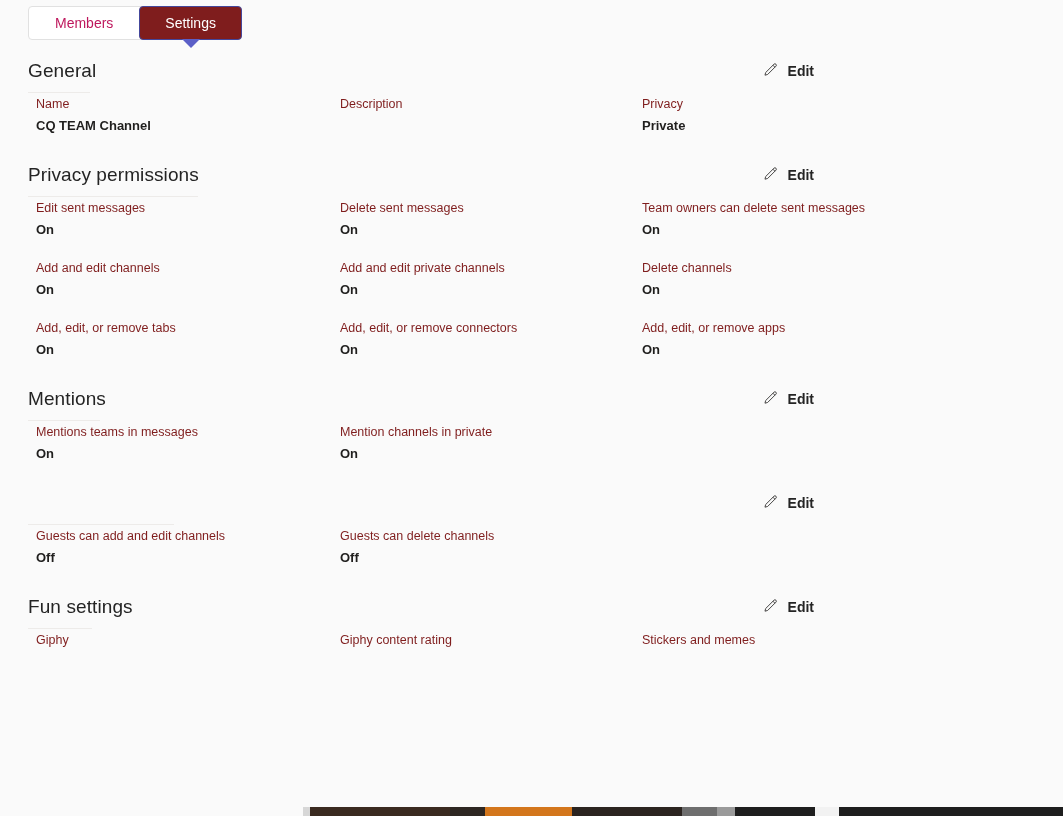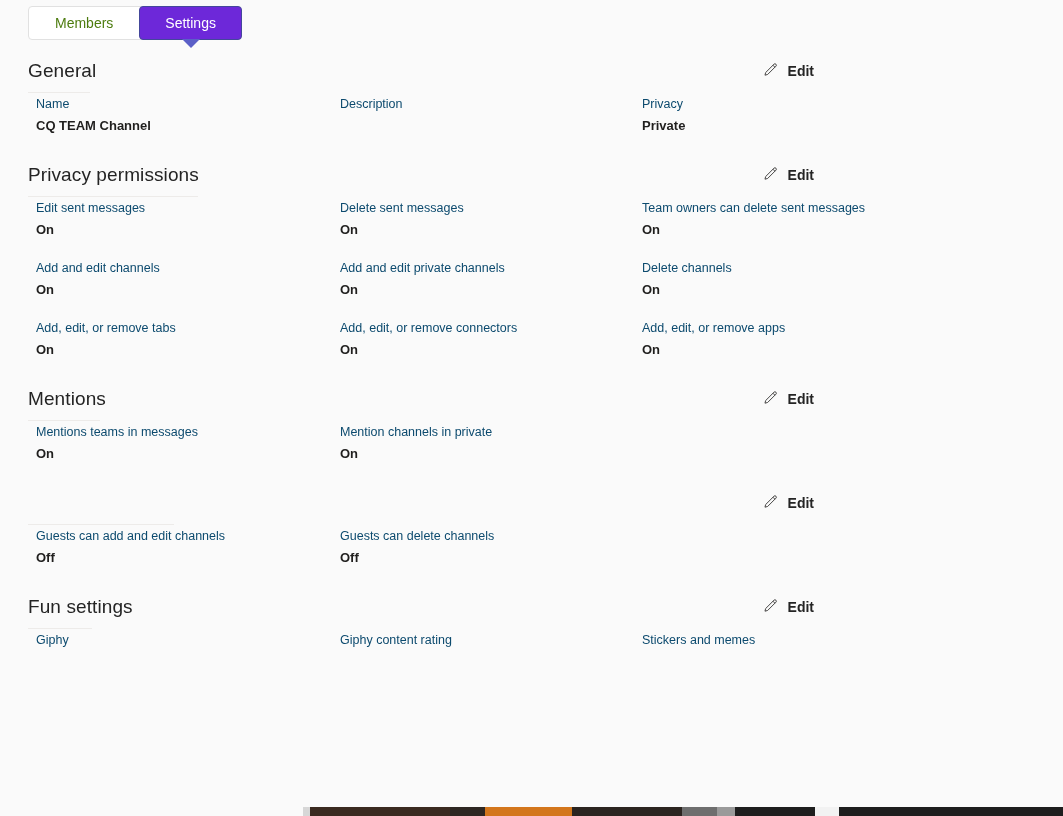--- a/index.html
+++ b/index.html
@@ -33,30 +33,30 @@
     height: 34px;
     box-sizing: border-box;
     overflow: visible;
   }
   .tab {
     display: flex;
     align-items: center;
     justify-content: center;
     padding: 0 26px;
     font-size: 14px;
-    color: #4d7c0f;
+    color: #be185d;
     background: transparent;
     border: none;
     cursor: pointer;
     font-family: "Liberation Sans", sans-serif;
     position: relative;
     white-space: nowrap;
   }
   .tab.active {
-    background: #6d28d9;
+    background: #7f1d1d;
     color: #FFFFFF;
     border-radius: 4px;
     margin: -1px -1px -1px 0;
     border: 1px solid #44479b;
     box-sizing: content-box;
     padding: 0 25px;
   }
   .tab-pointer {
     position: absolute;
     left: 50%;
@@ -132,21 +132,21 @@
   .field-row {
     position: relative;
     height: 60px;
   }
   .field {
     position: absolute;
     top: 0;
   }
   .field-label {
     font-size: 12.5px;
-    color: #0c4a6e;
+    color: #7f1d1d;
     line-height: 16px;
     white-space: nowrap;
   }
   .field-value {
     font-size: 13px;
     font-weight: 700;
     color: #201F1E;
     line-height: 18px;
     margin-top: 5px;
     white-space: nowrap;

